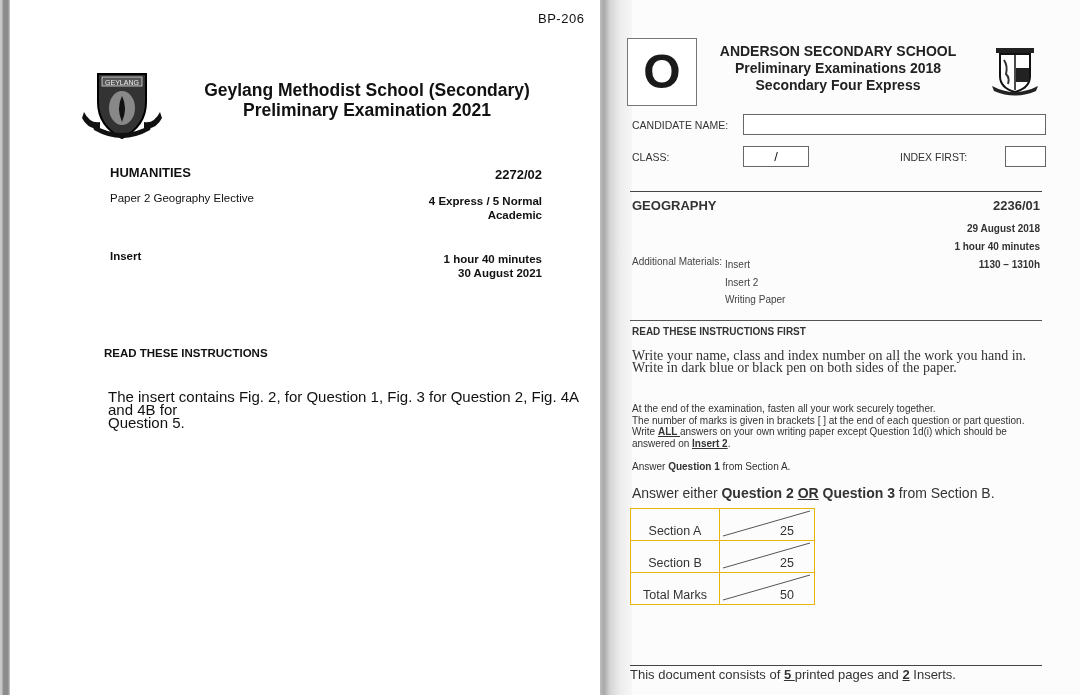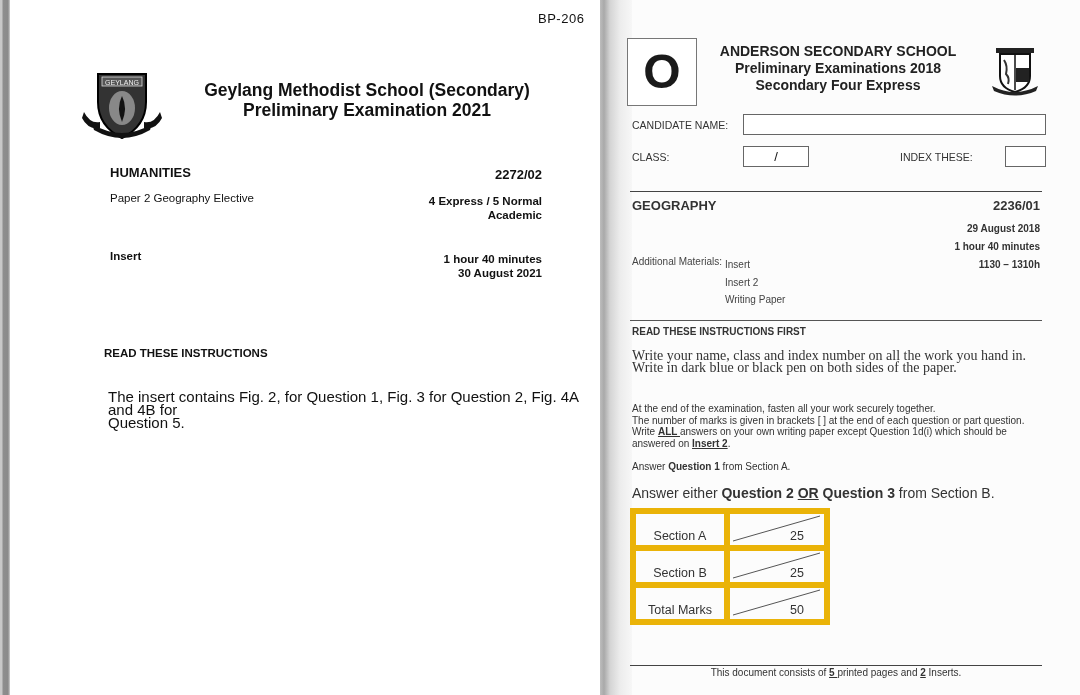--- a/index.html
+++ b/index.html
@@ -8,21 +8,21 @@
   .gutter { position:absolute; left:600px; top:0; width:32px; height:695px; background:linear-gradient(to right,#bdbdbd 0,#a9a9a9 4px,#d4d4d4 10px,#ececec 20px,#f7f7f7 32px); }
   .page { position:absolute; top:0; height:695px; }
   .page-left { left:10px; width:590px; background:#fff; }
   .page-right { left:632px; width:448px; background:#fcfcfc; }
   .abs { position:absolute; }
   .bold { font-weight:bold; }
   .r { text-align:right; }
   .line { position:absolute; height:1px; background:#555; }
   .box { position:absolute; border:1px solid #666; box-sizing:border-box; }
   table.marks { position:absolute; border-collapse:collapse; }
-  table.marks td { border:6px solid #eab308; height:29px; font-size:12.5px; padding:0; position:relative; }
+  table.marks td { border:1px solid #eab308; height:29px; font-size:12.5px; padding:0; position:relative; }
   table.marks td.lbl { width:88px; text-align:center; vertical-align:bottom; padding-bottom:2px; }
   table.marks td.val { width:94px; }
   .diag { position:absolute; left:0; top:0; }
   .val-num { position:absolute; right:20px; bottom:2px; }
   u { text-decoration:underline; }
 </style>
 </head>
 <body>
 
 <div class="left-edge"></div>
@@ -94,21 +94,21 @@
       <path d="M2 40 Q25 52 48 40 L46 45 Q25 54 4 45 Z" fill="#222"></path>
     </svg>
   </div>
 
   <div class="abs" style="left:0px;top:119px;font-size:10.5px;color:#333;">CANDIDATE NAME:</div>
   <div class="box" style="left:111px;top:114px;width:303px;height:21px;background:#fff;"></div>
 
   <div class="abs" style="left:0px;top:151px;font-size:10.5px;color:#333;">CLASS:</div>
   <div class="box" style="left:111px;top:146px;width:66px;height:21px;background:#fff;text-align:center;font-size:13px;line-height:19px;">/</div>
 
-  <div class="abs" style="left:268px;top:151px;font-size:10.5px;color:#333;">INDEX THESE:</div>
+  <div class="abs" style="left:268px;top:151px;font-size:10.5px;color:#333;">INDEX FIRST:</div>
   <div class="box" style="left:373px;top:146px;width:41px;height:21px;background:#fff;"></div>
 
   <div class="line" style="left:-2px;top:191px;width:412px;background:#444;"></div>
 
   <div class="abs bold" style="left:0px;top:198px;font-size:13px;color:#333;">GEOGRAPHY</div>
   <div class="abs bold r" style="right:40px;top:198px;font-size:13px;color:#333;">2236/01</div>
 
   <div class="abs bold r" style="right:40px;top:220px;font-size:10px;line-height:18px;color:#333;">
     <div>29 August 2018</div>
     <div>1 hour 40 minutes</div>
@@ -172,16 +172,16 @@
         <svg class="diag" width="94" height="30">
               <line x1="3" y1="27" x2="90" y2="2" stroke="#555" stroke-width="1"></line>
             </svg>
         <span class="val-num">50</span>
       </td>
     </tr>
   </tbody>
     </table>
 
   <div class="line" style="left:-2px;top:665px;width:412px;background:#444;"></div>
-  <div class="abs" style="left:-2px;top:667px;width:412px;text-align:center;font-size:10px;color:#333;">
+  <div class="abs" style="left:-2px;top:667px;width:412px;font-size:13px;color:#333;">
     <span>This document consists of </span><u class="bold">5 </u><span>printed pages and </span><u class="bold">2</u><span> Inserts.</span>
   </div>
 </div>
 
 </body></html>

